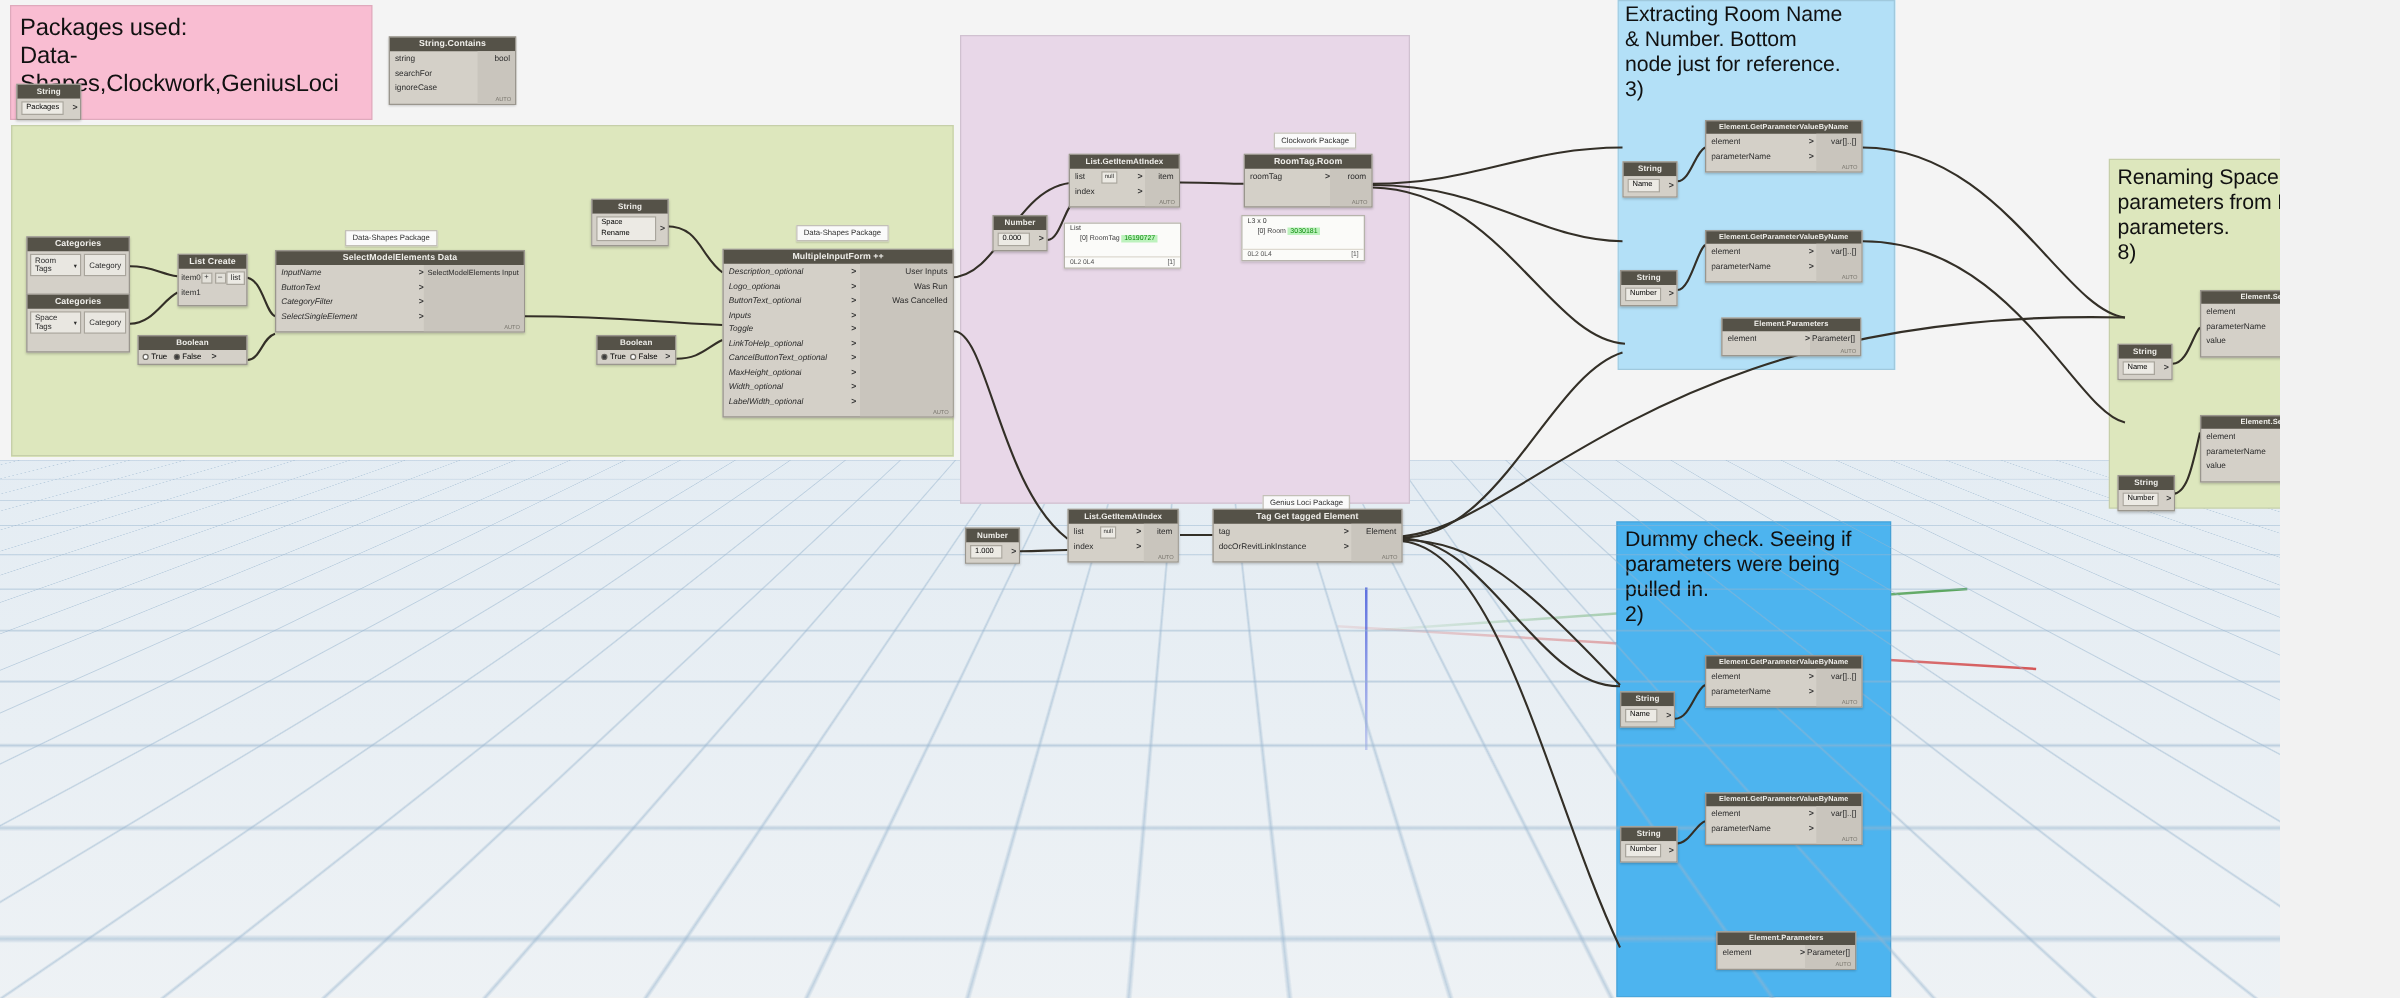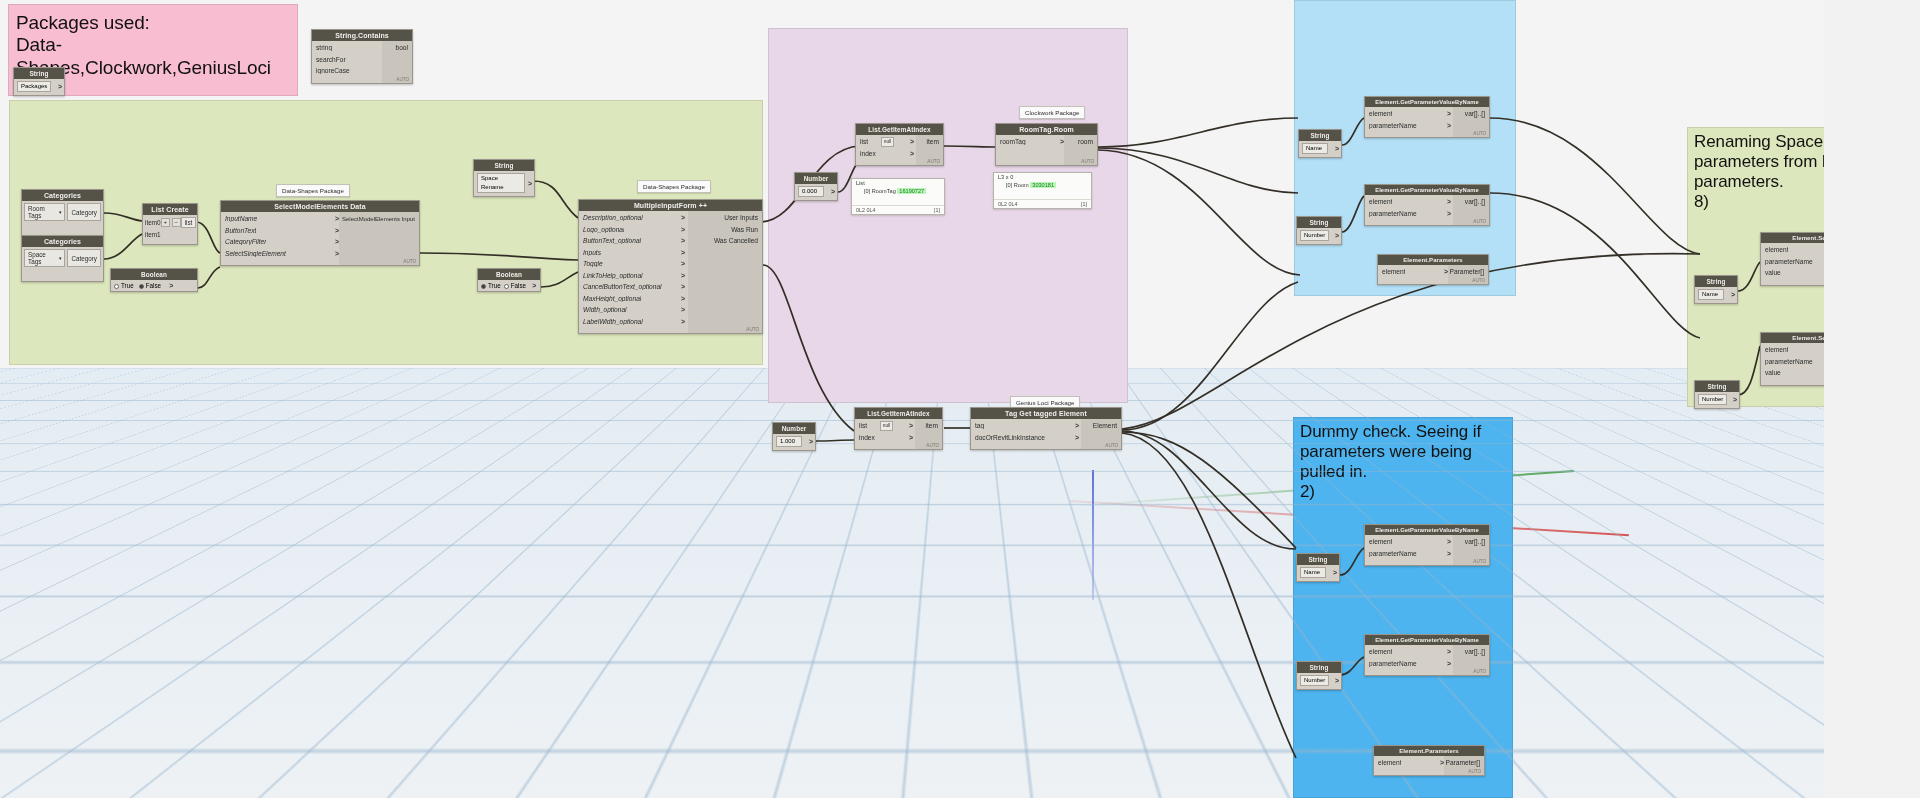--- a/index.html
+++ b/index.html
@@ -184,20 +184,24 @@
 
   <div class="group" style="left:8px; top:4px; width:290px; height:92px; background:#f9bdd2;"></div>
   <div class="group" style="left:9px; top:100px; width:754px; height:265px; background:#dde7bd;"></div>
   <div class="group" style="left:768px; top:28px; width:360px; height:375px; background:#e8d7e8;"></div>
   <div class="group" style="left:1294px; top:0px; width:222px; height:296px; background:#b3e0f7;"></div>
   <div class="group" style="left:1293px; top:417px; width:220px; height:381px; background:#4db4ef;"></div>
   <div class="group" style="left:1687px; top:127px; width:228px; height:280px; background:#dde7bd;"></div>
 
   <div class="group-title" style="left:16px; top:12px; width:284px; font-size:19px;">Packages used:
 Data-Shapes,Clockwork,GeniusLoci</div>
+  <div class="group-title" style="left:1300px; top:2px; width:214px; font-size:17px;">Extracting Room Name
+&amp; Number. Bottom
+node just for reference.
+3)</div>
   <div class="group-title" style="left:1300px; top:422px; width:214px; font-size:17px;">Dummy check. Seeing if
 parameters were being
 pulled in.
 2)</div>
   <div class="group-title" style="left:1694px; top:132px; width:218px; font-size:17px;">Renaming Space
 parameters from Room
 parameters.
 8)</div>
 
   <svg class="wires" viewBox="0 0 1920 798">

